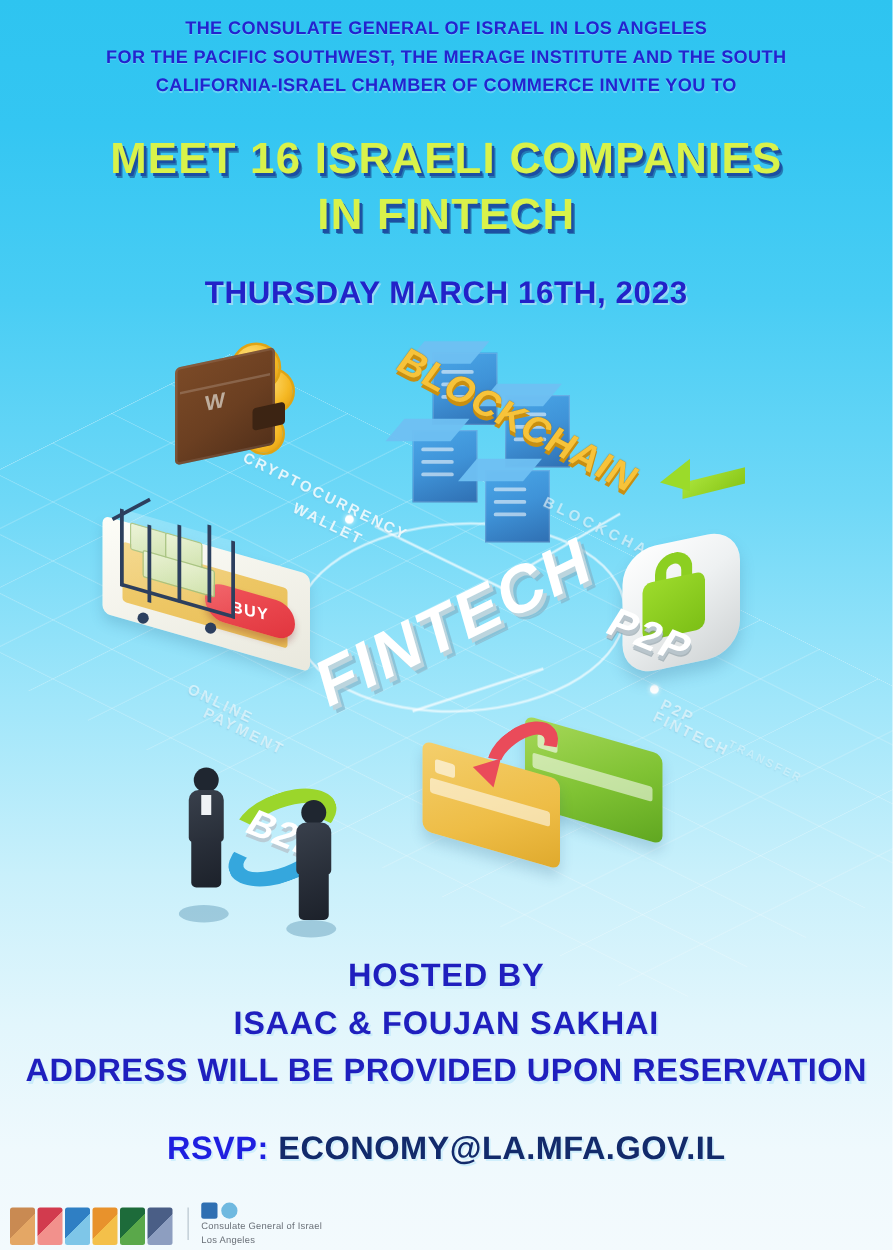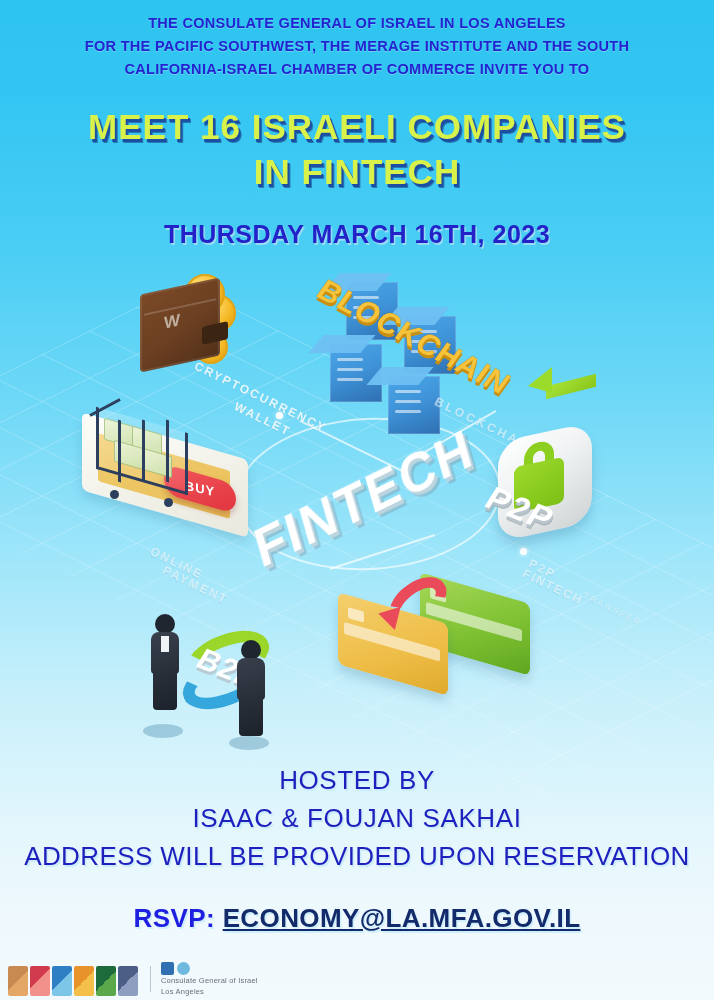--- a/index.html
+++ b/index.html
@@ -70,32 +70,32 @@
     position:absolute; left:0; right:0; text-align:center;
     color:#2222c8; font-weight:bold;
     text-shadow:1.5px 2px 0 rgba(160,220,245,.9);
   }
   .date-l1{ top:220px; font-size:25px; letter-spacing:.5px; }
   .date-l2{ top:255px; font-size:22px; letter-spacing:.5px; }
 
   
   .footer-text{
     position:absolute; left:0; right:0; text-align:center;
-    color:#1f1fbe; font-weight:normal;
+    color:#1f1fbe; font-weight:bold;
     text-shadow:1.5px 2px 0 rgba(200,235,250,.95);
   }
   .ft-l1{ top:765px; font-size:26px; letter-spacing:.6px; }
   .ft-l2{ top:803px; font-size:26px; letter-spacing:.6px; }
   .ft-l3{ top:841px; font-size:26px; letter-spacing:.4px; }
   .rsvp{
     position:absolute; left:0; right:0; top:903px; text-align:center;
     font-size:26px; font-weight:bold; letter-spacing:.4px;
   }
   .rsvp .label{ color:#1f1fe0; text-shadow:1.5px 2px 0 rgba(205,238,252,.95); }
-  .rsvp .mail { color:#132a6b; text-shadow:1.5px 2px 0 rgba(205,238,252,.95);text-decoration:underline; }
+  .rsvp .mail { color:#132a6b; text-shadow:1.5px 2px 0 rgba(205,238,252,.95); }
 
   
   .iso{ position:absolute; }
 
   
   .wallet{ left:140px; top:272px; width:100px; height:105px; }
   .wallet .coin{
     position:absolute; border-radius:50%;
     background:radial-gradient(circle at 35% 30%, #ffe07a, #f5b823 60%, #d9930d);
     border:2px solid #e0a415;

